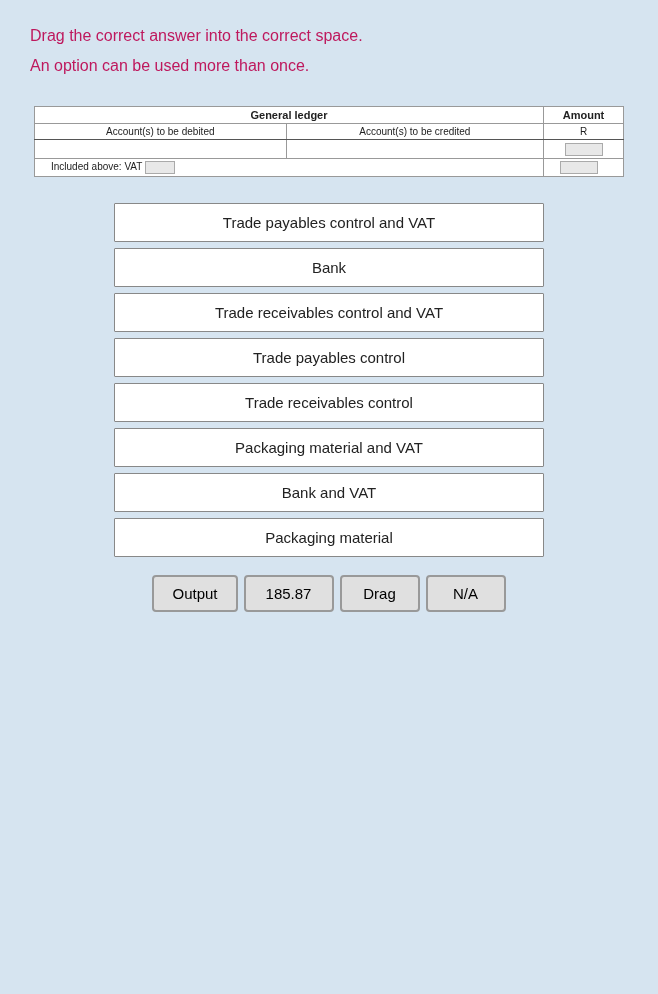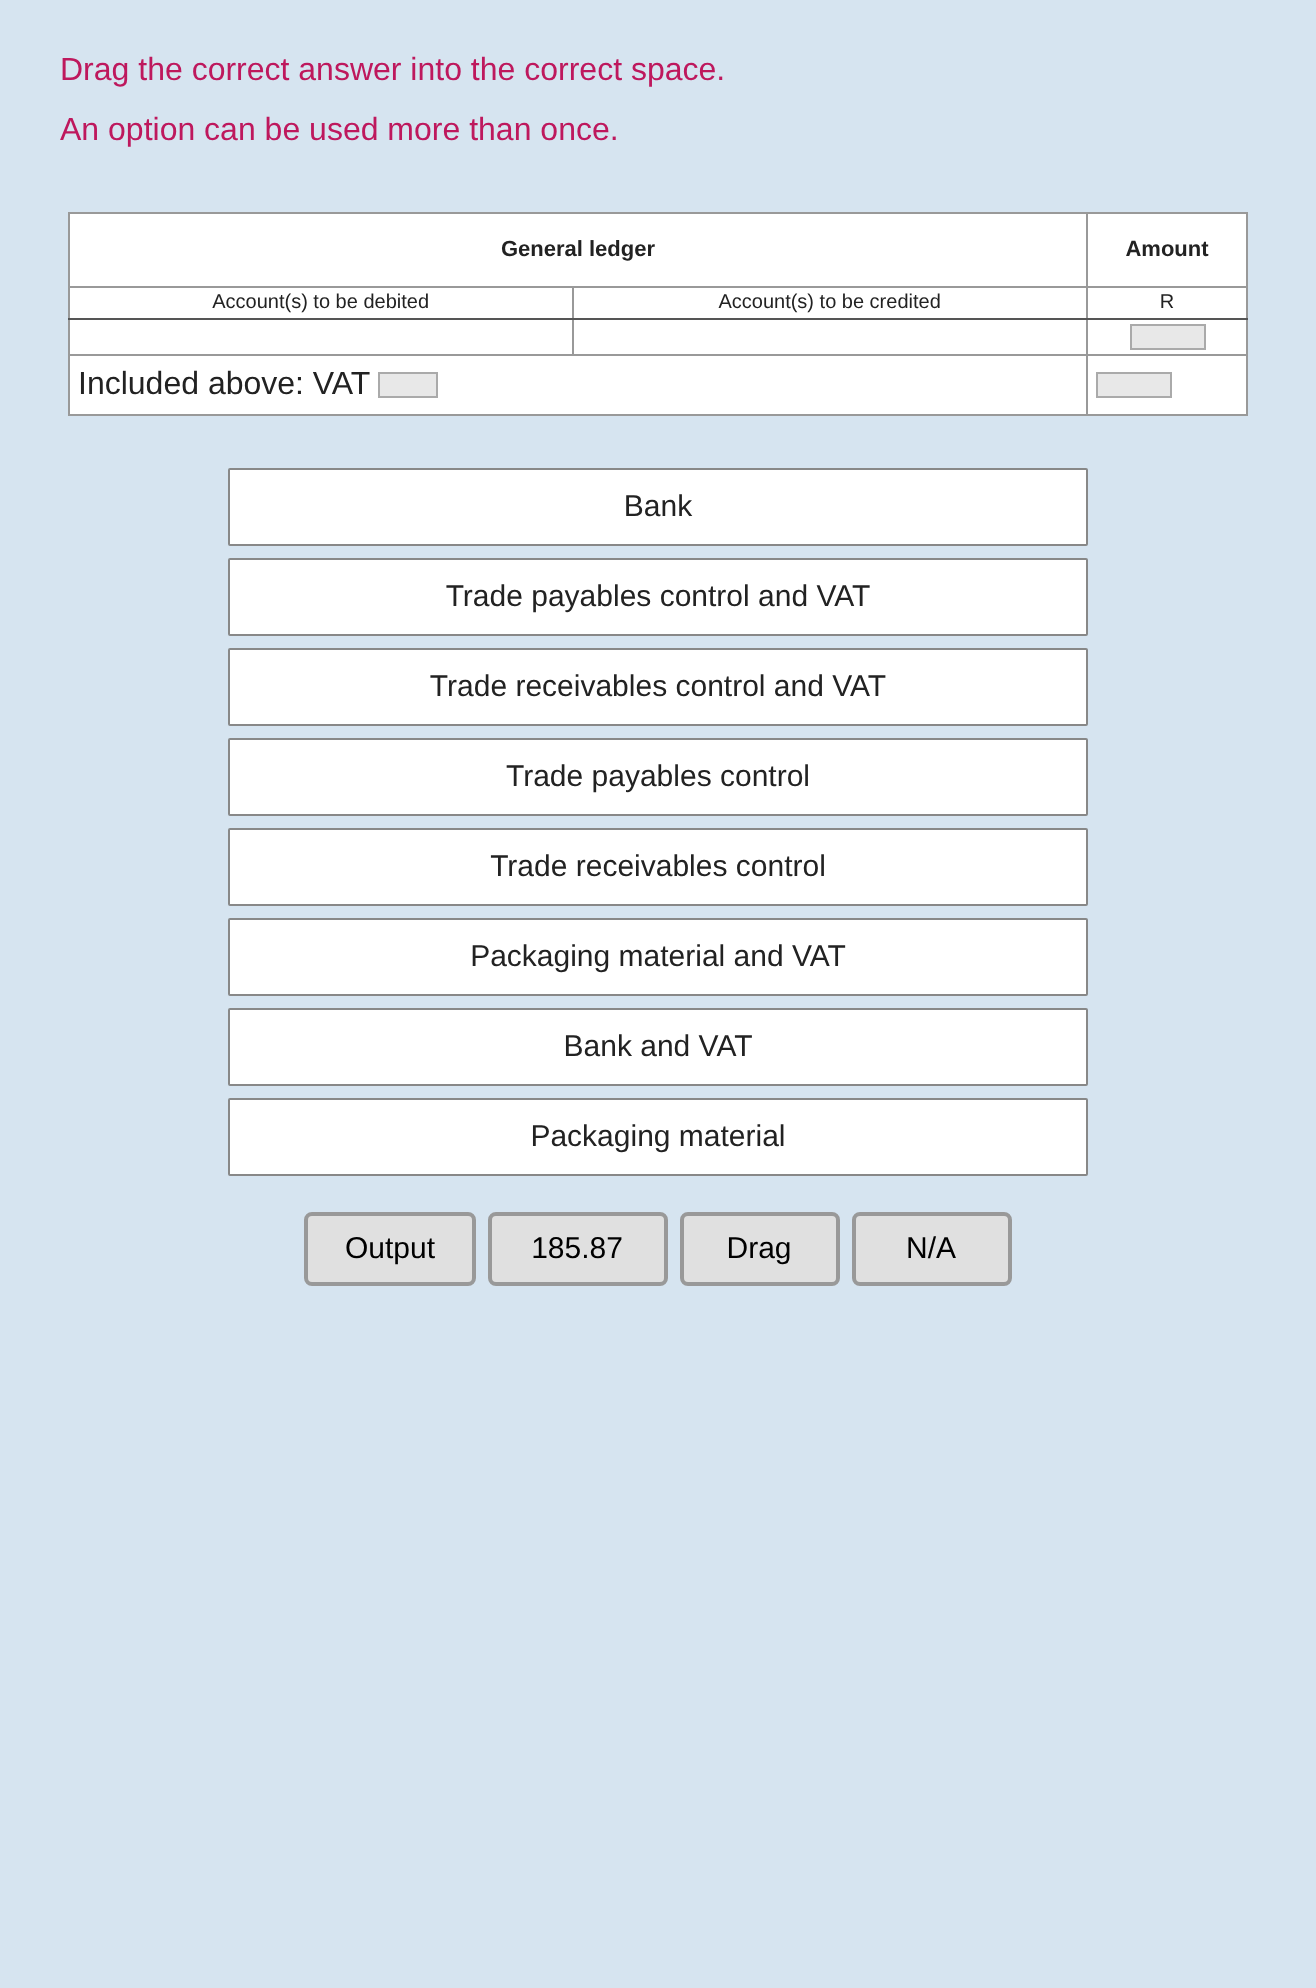--- a/index.html
+++ b/index.html
@@ -40,35 +40,35 @@
     }
     .ledger-table td, .ledger-table th {
       border: 1px solid #999;
       padding: 2px 6px;
       text-align: center;
     }
     .ledger-table .header-main th {
       font-weight: bold;
       font-size: 11px;
       border-bottom: 1px solid #999;
-      padding: 12px 6px;
+      padding: 2px 6px;
     }
     .ledger-table .header-sub th {
       font-size: 10px;
       font-weight: normal;
       border-bottom: 1.5px solid #555;
     }
     .ledger-table .data-row td {
       height: 18px;
     }
     .ledger-table .vat-row td {
-      height: 30px;
-      font-size: 16px;
+      height: 18px;
+      font-size: 10px;
       text-align: left;
-      padding-left: 4px;
+      padding-left: 16px;
     }
     .ledger-table .amount-cell {
       width: 80px;
     }
     .input-box {
       display: inline-block;
       width: 38px;
       height: 13px;
       border: 1px solid #aaa;
       background: #e8e8e8;
@@ -155,22 +155,22 @@
           </td>
           <td class="amount-cell">
             <span class="input-box"></span>
           </td>
         </tr>
       </tbody>
     </table>
   </div>
 
   <div class="answers-container">
+    <div class="answer-box">Trade payables control and VAT</div>
     <div class="answer-box">Bank</div>
-    <div class="answer-box">Trade payables control and VAT</div>
     <div class="answer-box">Trade receivables control and VAT</div>
     <div class="answer-box">Trade payables control</div>
     <div class="answer-box">Trade receivables control</div>
     <div class="answer-box">Packaging material and VAT</div>
     <div class="answer-box">Bank and VAT</div>
     <div class="answer-box">Packaging material</div>
   </div>
 
   <div class="bottom-buttons">
     <button class="btn">Output</button>

